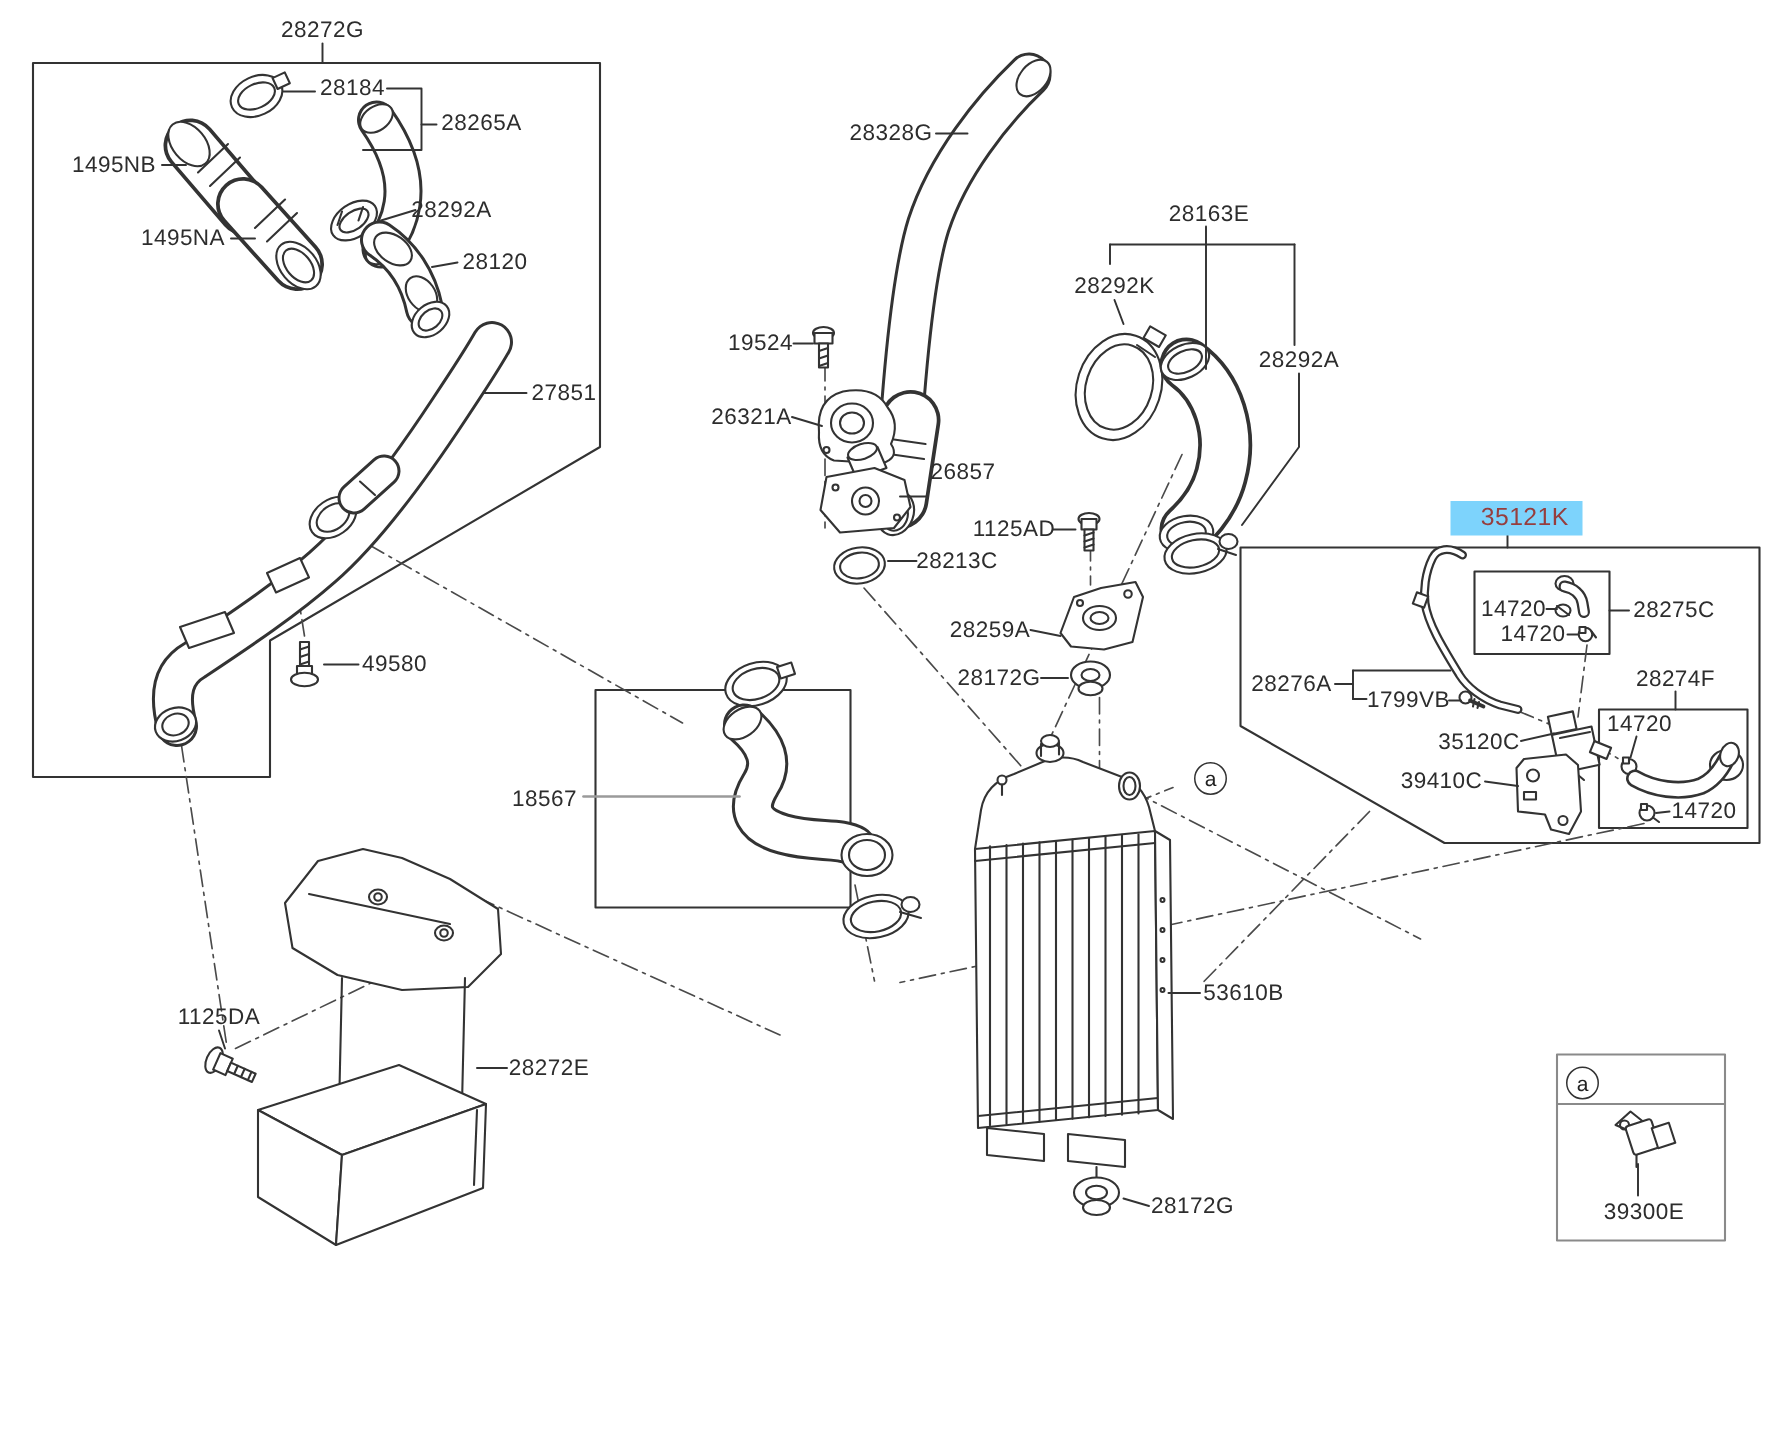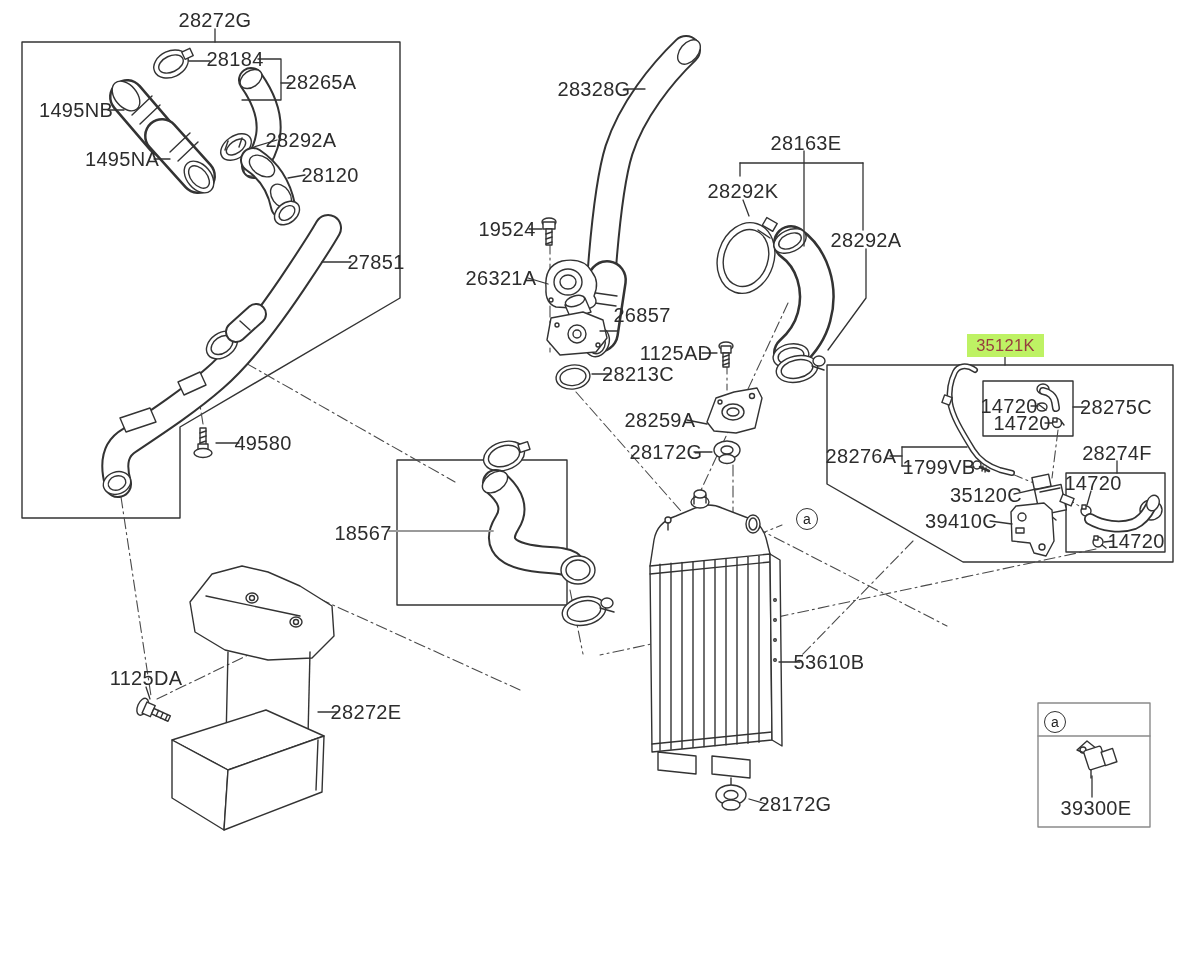--- a/index.html
+++ b/index.html
@@ -1,19 +1,19 @@
 <!DOCTYPE html>
 <html><head>
 <meta charset="utf-8">
 <style>
   html,body{margin:0;padding:0;background:#fff;}
   #stage{position:relative;width:1194px;height:967px;background:#ffffff;overflow:hidden;
          font-family:"Liberation Sans",sans-serif;}
   #artwork{position:absolute;left:0;top:0;}
-  .lbl{position:absolute;transform:translate(-50%,-50%);font-size:20px;color:#2d2d2d;
+  .lbl{position:absolute;transform:translate(-50%,-50%);font-size:15px;color:#2d2d2d;
        letter-spacing:.3px;white-space:nowrap;line-height:1;}
   .hl{position:absolute;left:967px;top:334px;width:77px;height:23px;display:flex;
       align-items:center;justify-content:center;font-size:16.5px;letter-spacing:.3px;}
   .ca{position:absolute;width:22px;height:22px;border:1.5px solid #333;border-radius:50%;
       display:flex;align-items:center;justify-content:center;font-size:14px;color:#222;
       background:#fff;box-sizing:border-box;}
   .banner{position:absolute;left:0;top:847px;width:1194px;height:120px;display:flex;
           align-items:center;justify-content:center;}
   .banner-text{font-size:62px;transform:scaleX(.78);white-space:pre;letter-spacing:1px;
                line-height:1;}
@@ -421,19 +421,19 @@
   <div class="lbl" style="left:961px;top:521px">39410C</div>
   <div class="lbl" style="left:1093px;top:483px">14720</div>
   <div class="lbl" style="left:1136px;top:541px">14720</div>
   <div class="lbl" style="left:363px;top:533px">18567</div>
   <div class="lbl" style="left:829px;top:662px">53610B</div>
   <div class="lbl" style="left:795px;top:804px">28172G</div>
   <div class="lbl" style="left:146px;top:678px">1125DA</div>
   <div class="lbl" style="left:366px;top:712px">28272E</div>
   <div class="lbl" style="left:1096px;top:808px">39300E</div>
 
-  <div class="hl" style="background: #bef264; color: rgb(150, 62, 62);">35121K</div>
+  <div class="hl" style="background: #7dd3fc; color: rgb(150, 62, 62); padding-left: 11px;">35121K</div>
 
   <div class="ca" style="left:796px;top:508px">a</div>
   <div class="ca" style="left:1044px;top:711px">a</div>
 
 
 </div>
 
 </body></html>

